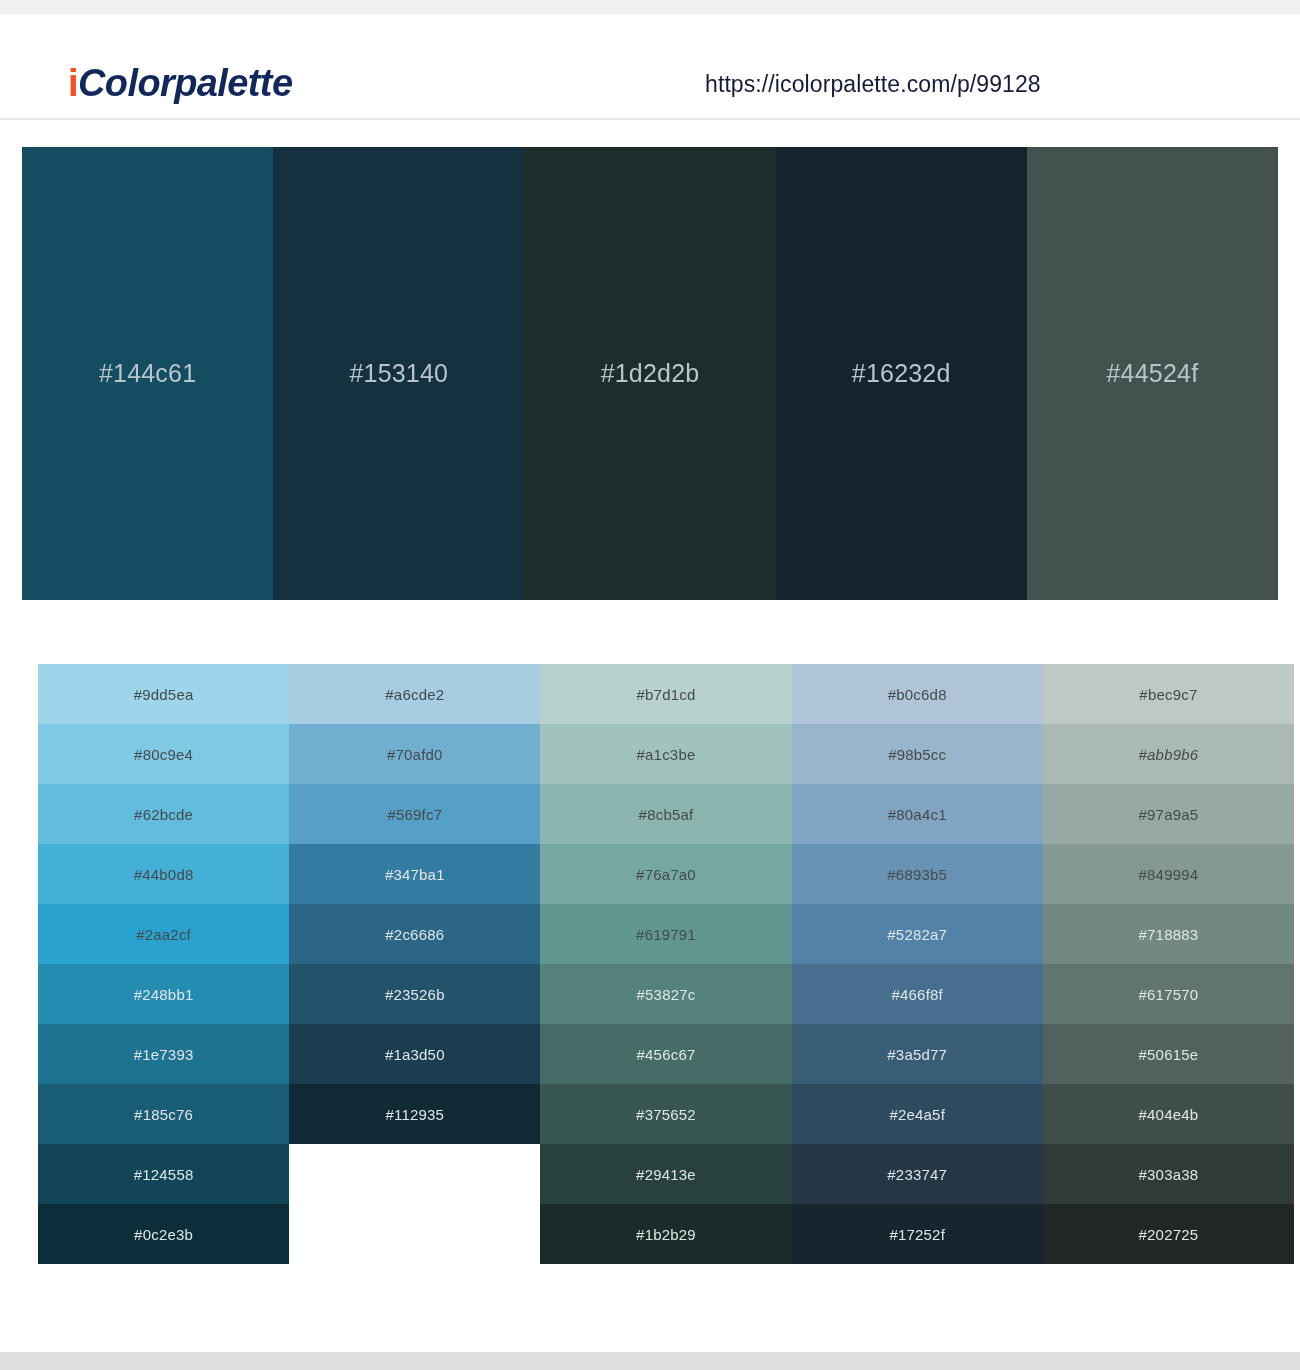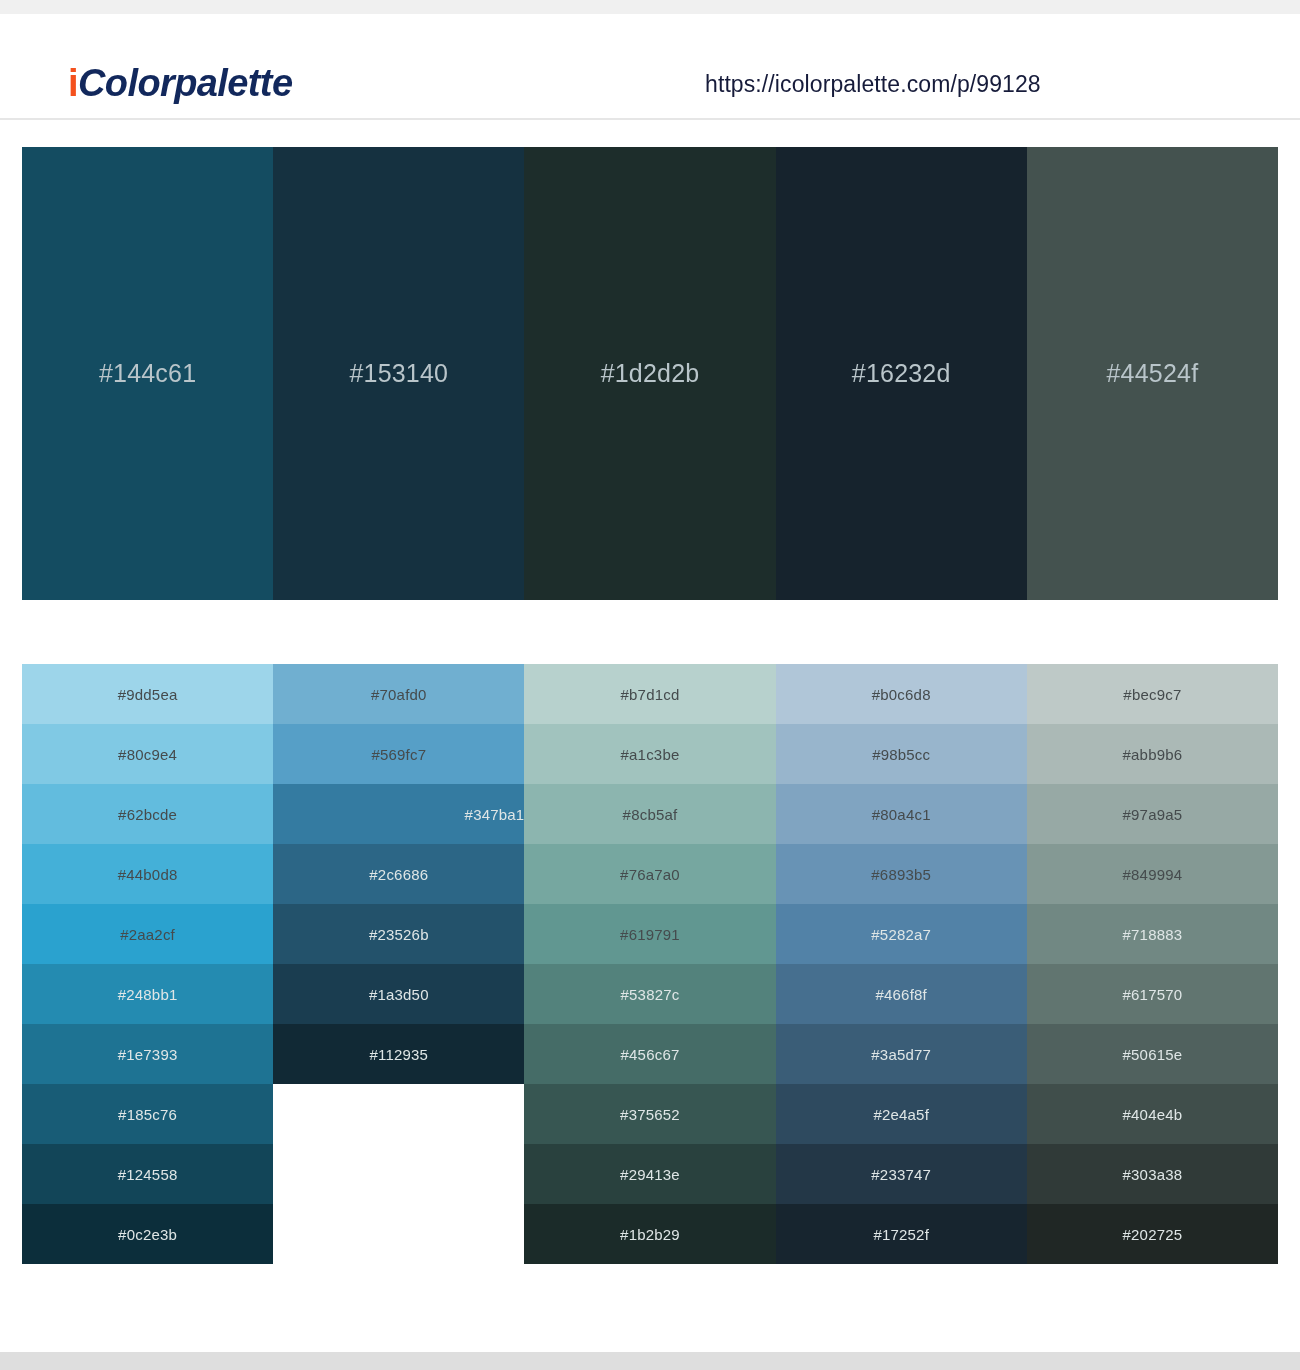--- a/index.html
+++ b/index.html
@@ -75,20 +75,21 @@
   }
 
   
   .shades-wrap {
     padding: 64px 22px 0 22px;
     box-sizing: border-box;
   }
   .shades {
     display: flex;
     width: 1256px;
+    margin-left: 16px;
   }
   .shade-col {
     flex: 1 1 0;
     display: flex;
     flex-direction: column;
   }
   .shade-cell {
     height: 60px;
     display: flex;
     align-items: center;
@@ -171,27 +172,30 @@
           <span class="hexlabel">#185c76</span>
         </div>
         <div class="shade-cell light-text" style="background: rgb(18, 69, 88);">
           <span class="hexlabel">#124558</span>
         </div>
         <div class="shade-cell light-text" style="background: rgb(12, 46, 59);">
           <span class="hexlabel">#0c2e3b</span>
         </div>
       </div>
       <div class="shade-col">
+        <div class="shade-cell dark-text" style="background: rgb(166, 205, 226);">
+          <span class="hexlabel">#a6cde2</span>
+        </div>
         <div class="shade-cell dark-text" style="background: rgb(112, 175, 208);">
           <span class="hexlabel">#70afd0</span>
         </div>
         <div class="shade-cell dark-text" style="background: rgb(86, 159, 199);">
           <span class="hexlabel">#569fc7</span>
         </div>
-        <div class="shade-cell light-text" style="background: rgb(52, 123, 161); justify-content: flex-end;">
+        <div class="shade-cell light-text" style="background: rgb(52, 123, 161);">
           <span class="hexlabel">#347ba1</span>
         </div>
         <div class="shade-cell light-text" style="background: rgb(44, 102, 134);">
           <span class="hexlabel">#2c6686</span>
         </div>
         <div class="shade-cell light-text" style="background: rgb(35, 82, 107);">
           <span class="hexlabel">#23526b</span>
         </div>
         <div class="shade-cell light-text" style="background: rgb(26, 61, 80);">
           <span class="hexlabel">#1a3d50</span>
@@ -261,21 +265,21 @@
           <span class="hexlabel">#233747</span>
         </div>
         <div class="shade-cell light-text" style="background: rgb(23, 37, 47);">
           <span class="hexlabel">#17252f</span>
         </div>
       </div>
       <div class="shade-col">
         <div class="shade-cell dark-text" style="background: rgb(190, 201, 199);">
           <span class="hexlabel">#bec9c7</span>
         </div>
-        <div class="shade-cell dark-text" style="background: rgb(171, 185, 182);">
+        <div class="shade-cell dark-text" style="background: rgb(171, 185, 182); font-style: italic;">
           <span class="hexlabel">#abb9b6</span>
         </div>
         <div class="shade-cell dark-text" style="background: rgb(151, 169, 165);">
           <span class="hexlabel">#97a9a5</span>
         </div>
         <div class="shade-cell dark-text" style="background: rgb(132, 153, 148);">
           <span class="hexlabel">#849994</span>
         </div>
         <div class="shade-cell light-text" style="background: rgb(113, 136, 131);">
           <span class="hexlabel">#718883</span>

